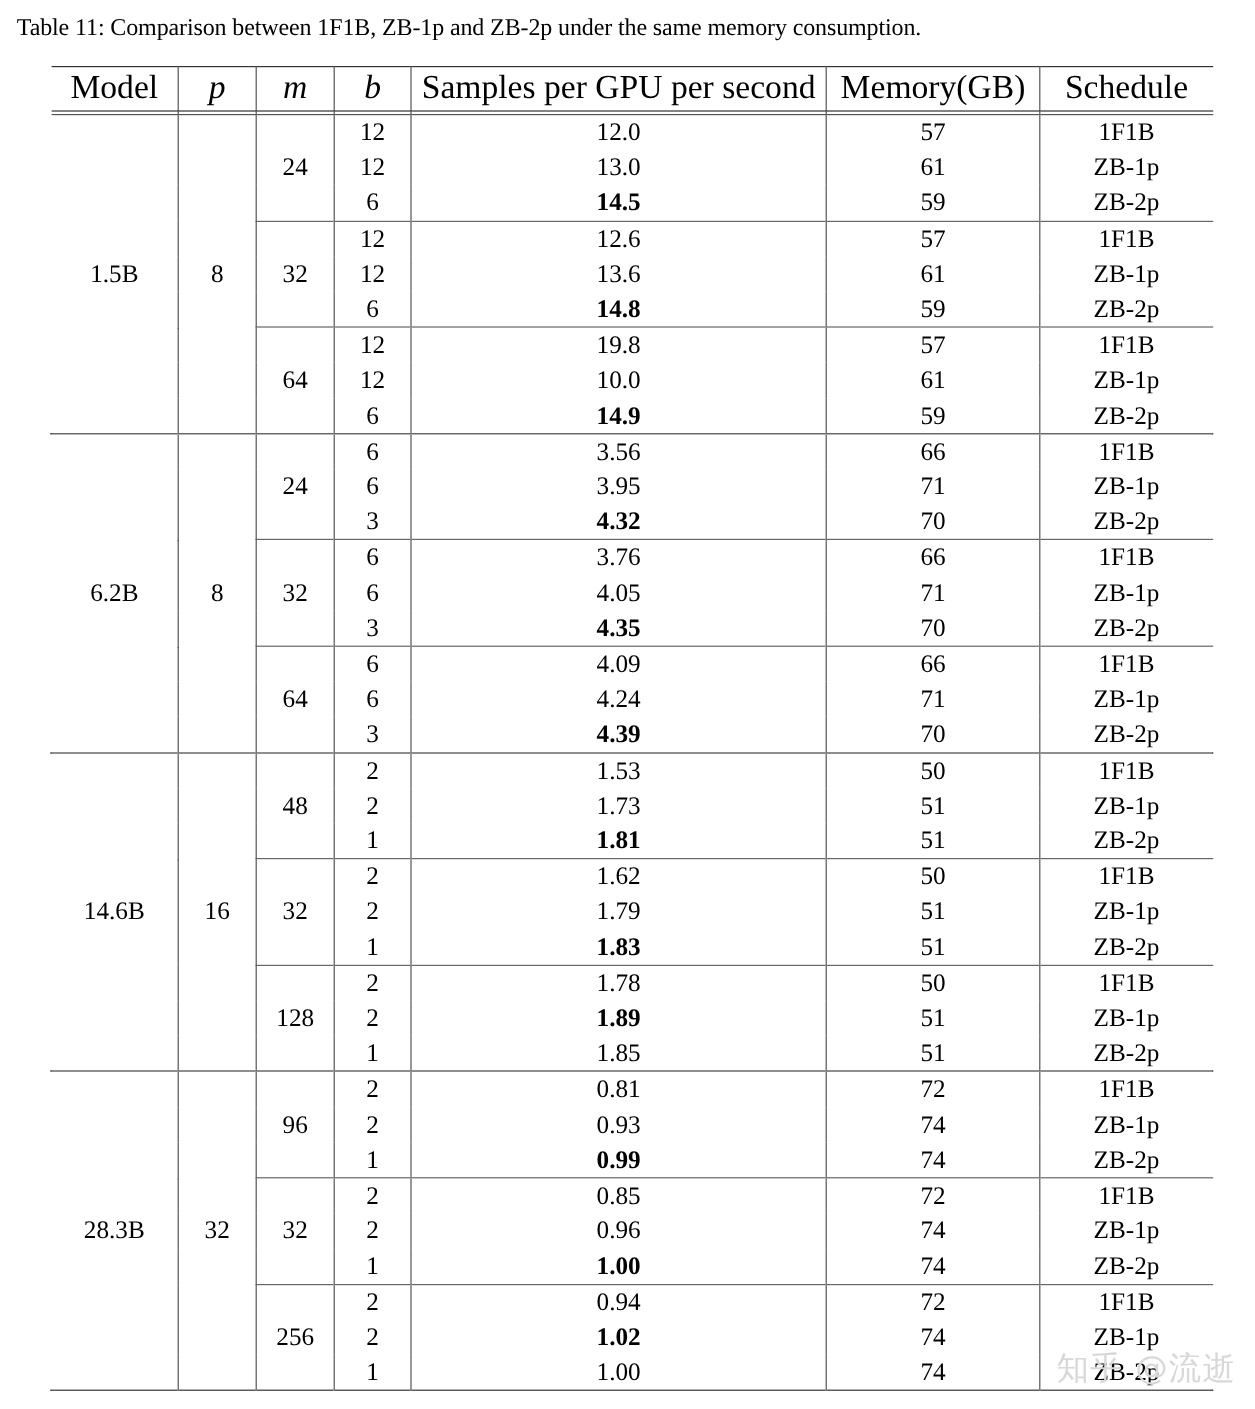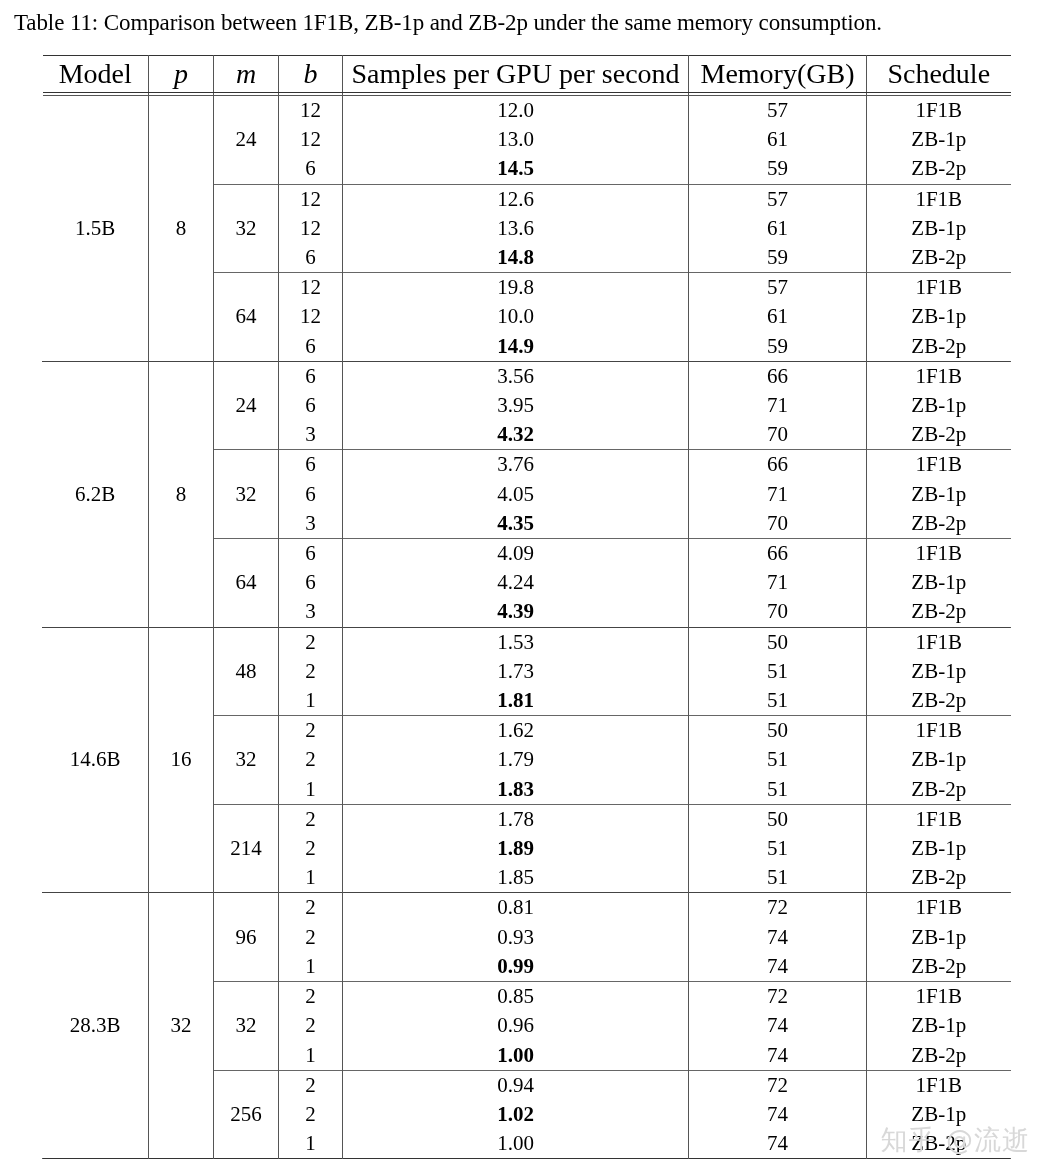--- a/index.html
+++ b/index.html
@@ -14,21 +14,21 @@
     color: #000000;
     position: relative;
     overflow: hidden;
   }
 
   .caption {
     position: absolute;
     left: 14px;
     top: 8px;
     width: 1020px;
-    font-size: 23px;
+    font-size: 20px;
     line-height: 30px;
     white-space: nowrap;
     letter-spacing: -0.1px;
   }
 
   .table-wrap {
     position: absolute;
     left: 42px;
     top: 55px;
     width: 968px;
@@ -369,21 +369,21 @@
           <td class="edge-r">ZB-2p</td>
         </tr>
         <tr class="subsep">
           <td class="line"></td>
           <td class="line"></td>
           <td class="line"></td>
           <td class="line"></td>
           <td class="line edge-r"></td>
         </tr>
         <tr>
-          <td rowspan="3">214</td>
+          <td rowspan="3">128</td>
           <td>2</td>
           <td>1.78</td>
           <td>50</td>
           <td class="edge-r">1F1B</td>
         </tr>
         <tr>
           <td>2</td>
           <td><span class="b">1.89</span></td>
           <td>51</td>
           <td class="edge-r">ZB-1p</td>

